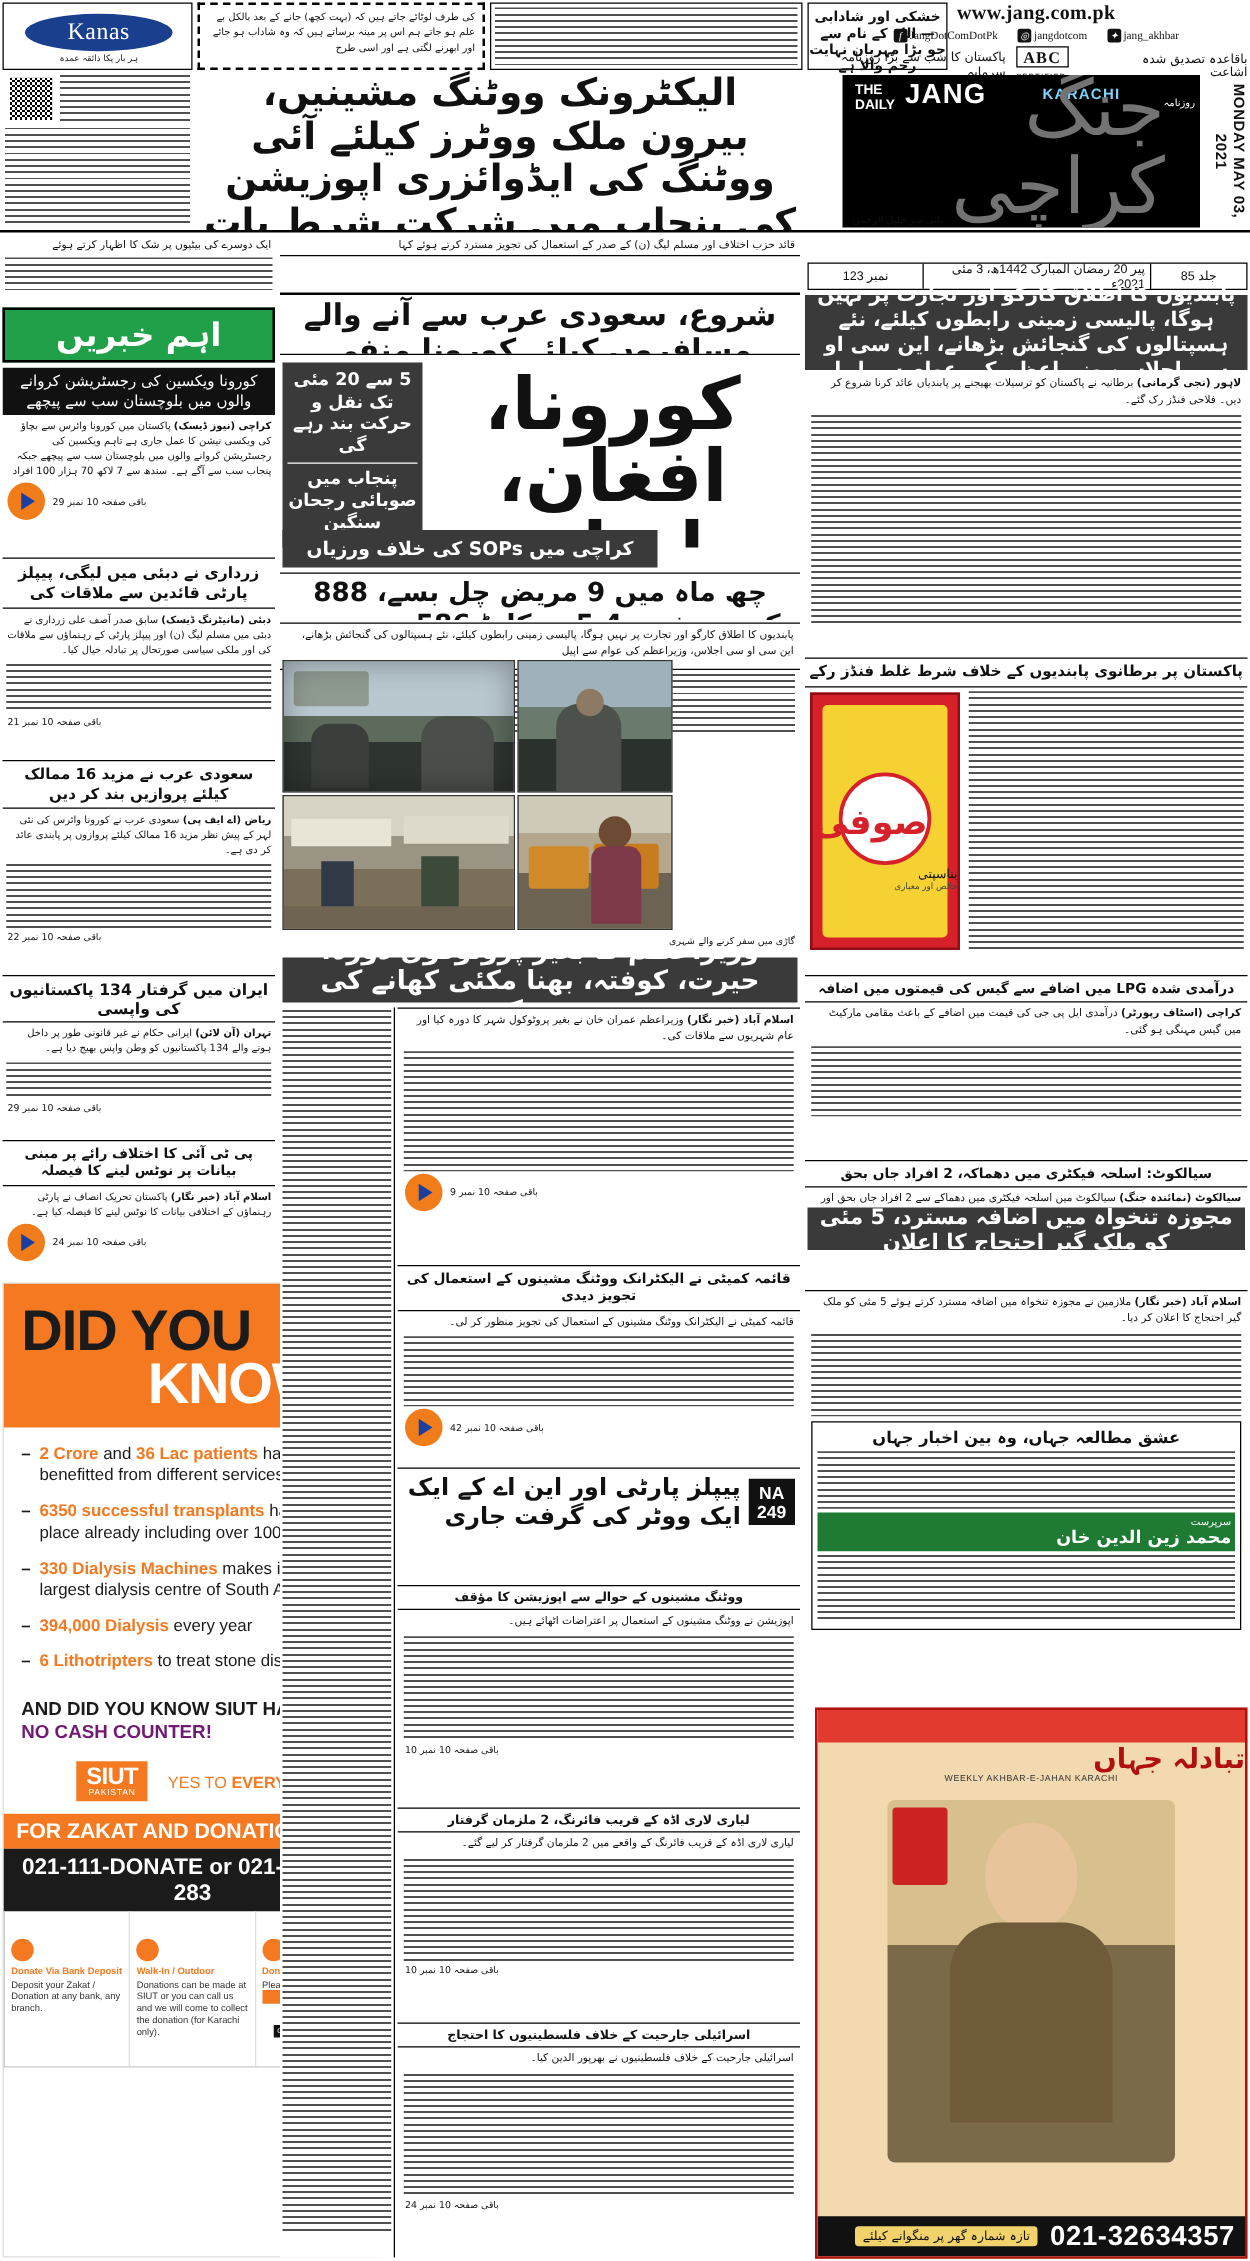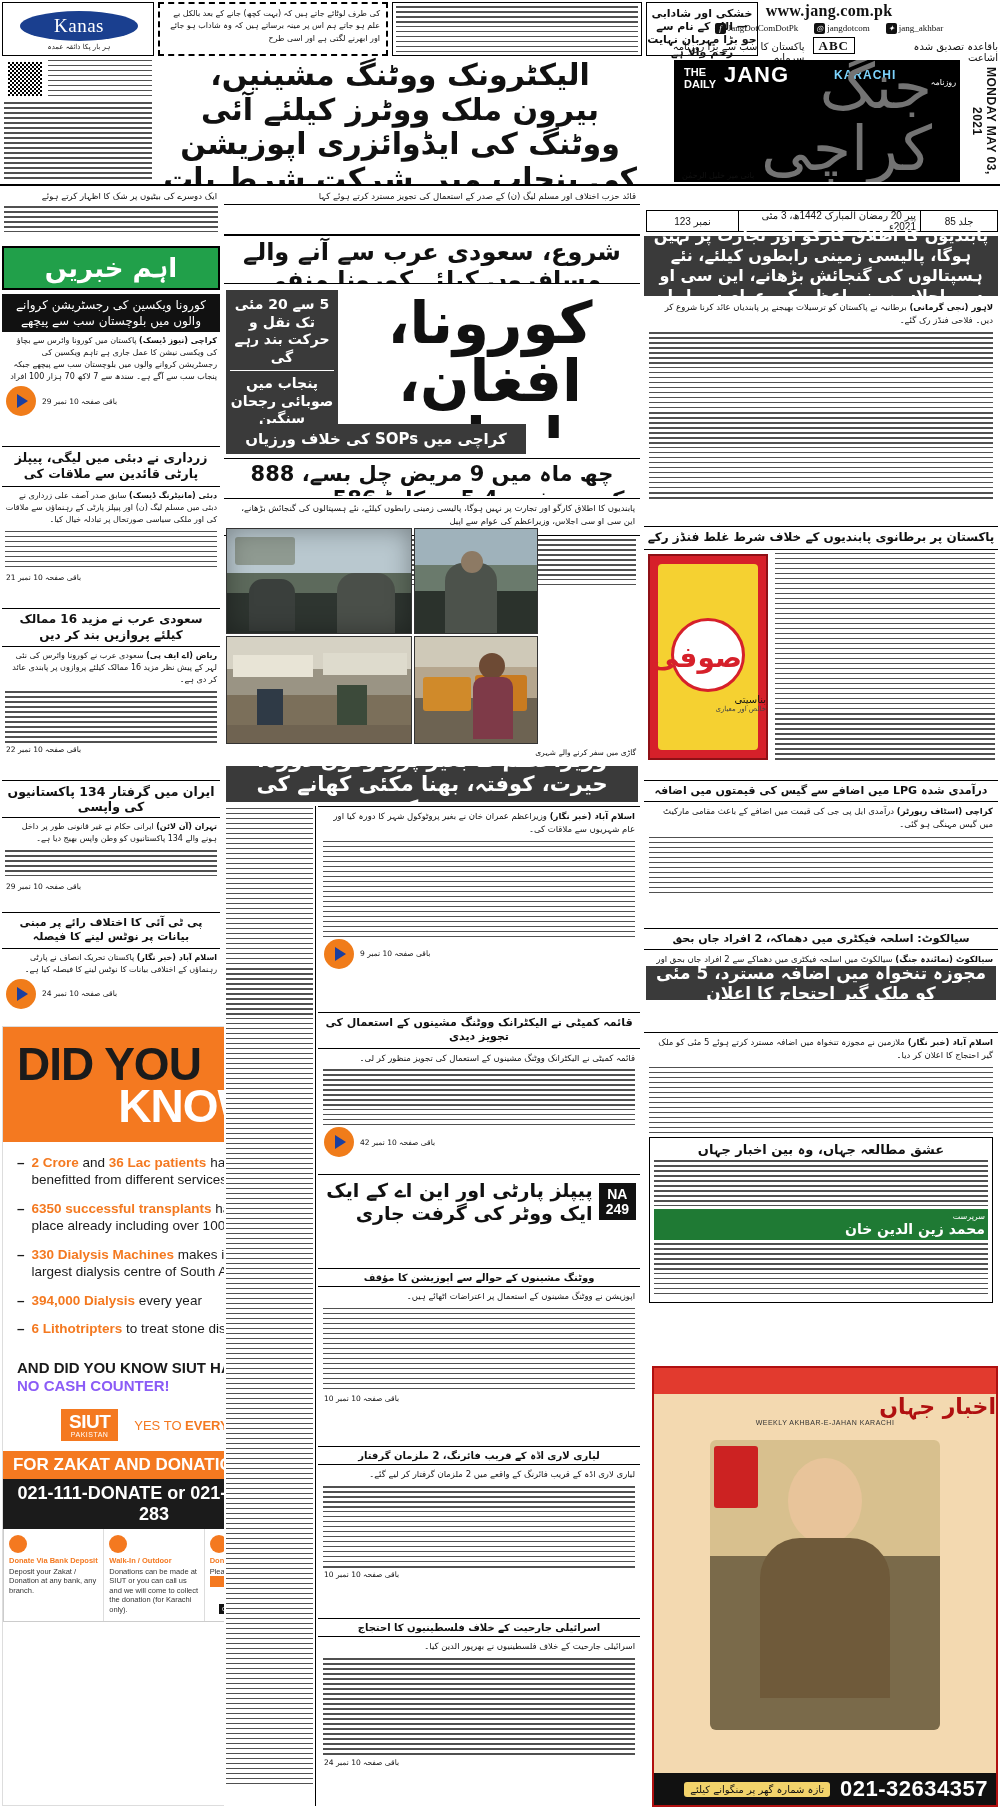--- a/index.html
+++ b/index.html
@@ -93,30 +93,30 @@
   
   .siut { position:absolute; left:2px; top:1026px; width:304px; height:780px; background:#fff; border:1px solid #ddd; }
   .siut-hero { background:#F47920; padding:16px 14px 14px 14px; }
   .siut-did { font-family:"Liberation Sans",sans-serif; font-weight:bold; font-size:46px; line-height:.92; color:#1b1b1b; letter-spacing:-1px; }
   .siut-know { font-family:"Liberation Sans",sans-serif; font-weight:bold; font-size:46px; line-height:.92; color:#fff; letter-spacing:-1px; text-align:right; padding-right:4px; }
   .siut-list { padding:12px 14px 4px 14px; }
   .siut-li { display:flex; gap:7px; margin-bottom:11px; font-size:13.5px; line-height:1.3; color:#1b1b1b; }
   .dash { color:#1b1b1b; font-weight:bold; flex:0 0 auto; }
   .hl { color:#F47920; font-weight:bold; }
   .siut-cta { padding:6px 14px 0 14px; font-family:"Liberation Sans",sans-serif; font-weight:bold; font-size:15px; line-height:1.2; color:#1b1b1b; }
-  .siut-cta .orange { color:#8b5cf6; }
+  .siut-cta .orange { color:#701a75; }
   .siut-logorow { display:flex; align-items:center; gap:16px; padding:14px 0 10px 58px; }
   .siut-logo { background:#F47920; color:#fff; text-align:center; padding:3px 8px; }
   .siut-logo b { display:block; font-size:19px; font-weight:bold; letter-spacing:-.5px; line-height:1; }
   .siut-logo i { display:block; font-style:normal; font-size:7px; letter-spacing:.5px; }
   .siut-yes { color:#F47920; font-weight:bold; font-size:13px; }
   .zakat-bar { background:#F47920; color:#fff; font-weight:bold; font-size:17px; text-align:center; padding:4px 0; }
   .donate-bar { background:#1b1b1b; color:#fff; font-weight:bold; font-size:18px; text-align:center; padding:4px 0; }
   .dgrid { display:flex; border:1px solid #ccc; border-top:none; }
-  .dcell { flex:1; padding:6px 5px; border-right:1px solid #ddd; }
+  .dcell { flex:1; padding:22px 5px; border-right:1px solid #ddd; }
   .dcell:last-child { border-right:none; }
   .dcirc { width:18px; height:18px; border-radius:50%; background:#F47920; margin-bottom:3px; }
   .dtitle { color:#F47920; font-weight:bold; font-size:7.5px; line-height:1.2; margin-bottom:2px; }
   .dbody { font-size:7.5px; line-height:1.25; color:#333; }
   .mobbar { background:#F47920; color:#fff; font-weight:bold; font-size:10px; text-align:center; }
   .store { background:#111; color:#fff; font-size:5.5px; padding:2px 3px; display:inline-block; margin-top:2px; }
 
   
   .photo { position:absolute; border:1px solid #333; background:#9aa7a0; overflow:hidden; }
   .photo .sky { position:absolute; inset:0; }
@@ -537,21 +537,21 @@
         <div class="ur" style="font-size:8px;">سرپرست</div>
         <div class="ur" style="font-size:14px;font-weight:bold;">محمد زین الدین خان</div>
       </div>
       <div class="fill" style="height:52px;margin:3px 0;"></div>
     </div>
   </div>
 
   <div class="mag">
     <div class="mag-top"></div>
     <div style="position:absolute;left:0;top:26px;width:100%;text-align:center;">
-      <div class="ur" style="font-size:22px;font-weight:bold;color:#b01010;font-family:'DejaVu Sans',sans-serif;">اخبار جہاں</div>
+      <div class="ur" style="font-size:22px;font-weight:bold;color:#b01010;font-family:'DejaVu Sans',sans-serif;">تبادلہ جہاں</div>
       <div style="font-size:7px;color:#333;letter-spacing:.5px;">WEEKLY AKHBAR-E-JAHAN KARACHI</div>
     </div>
 
     <div style="position:absolute;left:56px;top:72px;width:230px;height:290px;background:linear-gradient(#d8c08e 0 40%, #7a6a4a 40% 100%);border-radius:6px;">
       <div style="position:absolute;left:78px;top:18px;width:74px;height:86px;background:#e8c49a;border-radius:50%;"></div>
       <div style="position:absolute;left:50px;top:98px;width:130px;height:160px;background:#6f5a3a;border-radius:40px 40px 0 0;"></div>
       <div style="position:absolute;left:4px;top:6px;width:44px;height:62px;background:#c22;border-radius:3px;"></div>
     </div>
     <div class="mag-phone">
       <span class="num">021-32634357</span>

